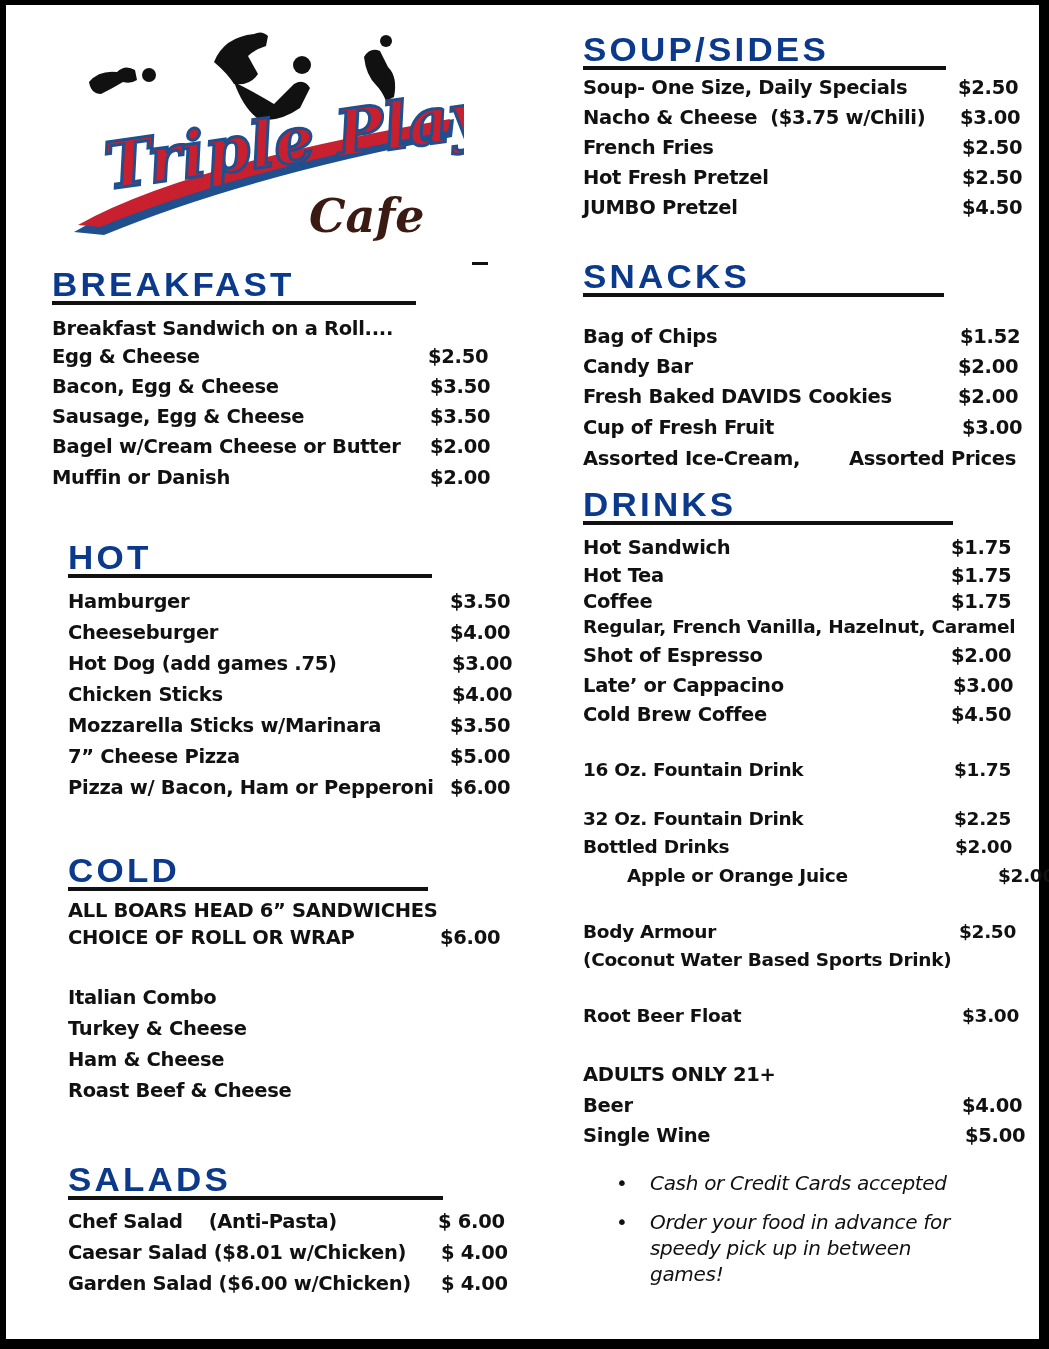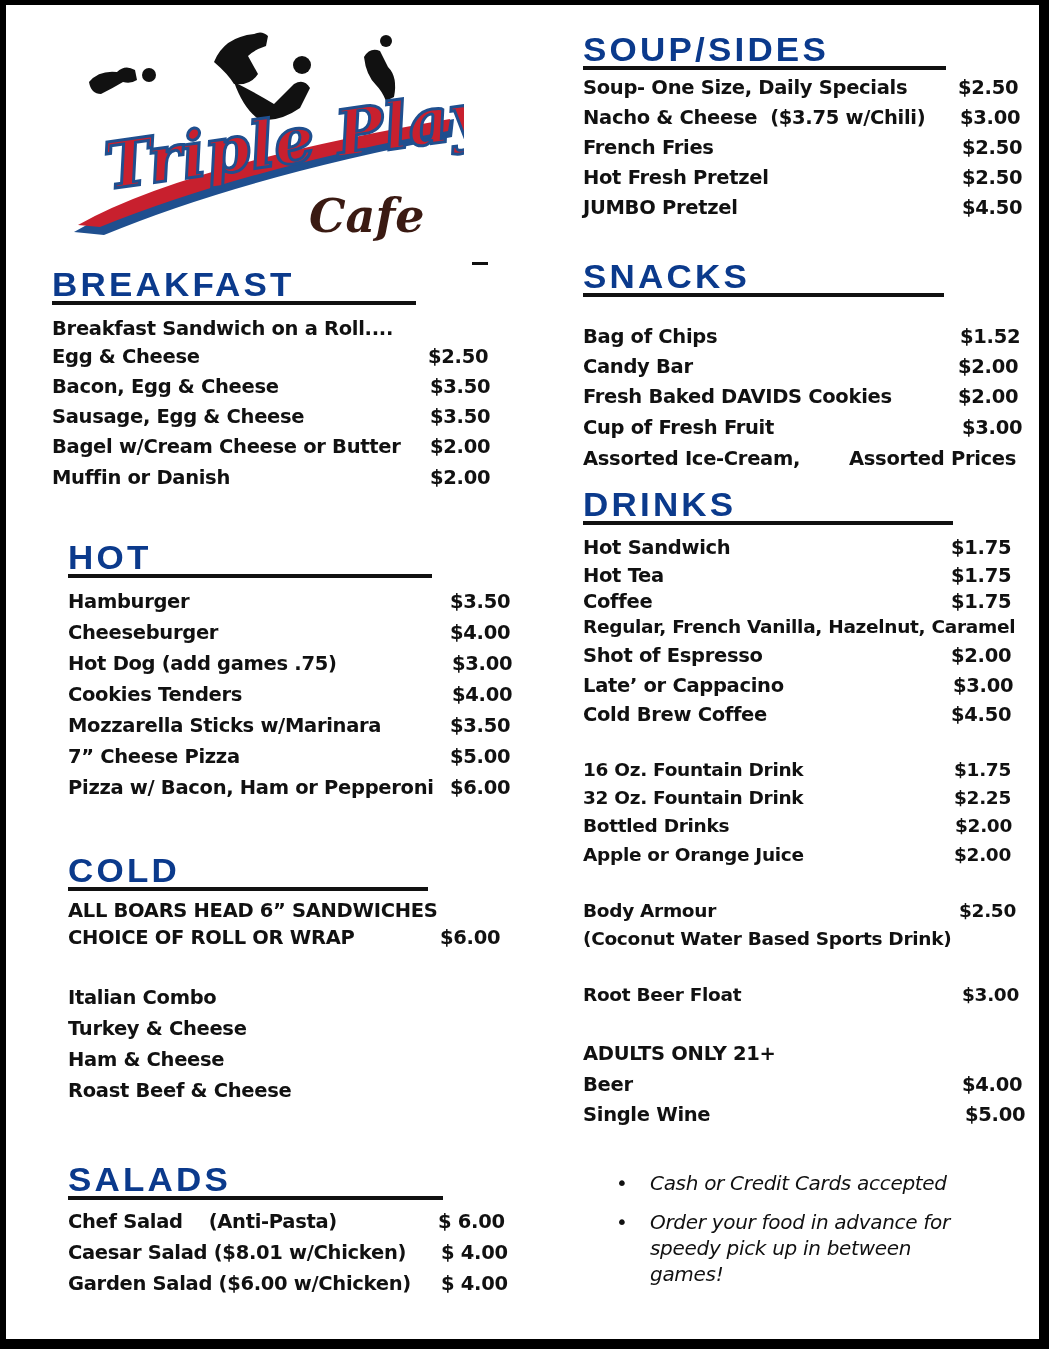--- a/index.html
+++ b/index.html
@@ -88,21 +88,21 @@
       </div>
     <div class="row" style="height:31px;">
         <span class="name">Cheeseburger</span>
         <span class="price" style="left:382px">$4.00</span>
       </div>
     <div class="row" style="height:31px;">
         <span class="name">Hot Dog  (add games .75)</span>
         <span class="price" style="left:384px">$3.00</span>
       </div>
     <div class="row" style="height:31px;">
-        <span class="name">Cookies Tenders</span>
+        <span class="name">Chicken Sticks</span>
         <span class="price" style="left:384px">$4.00</span>
       </div>
     <div class="row" style="height:31px;">
         <span class="name">Mozzarella Sticks w/Marinara</span>
         <span class="price" style="left:382px">$3.50</span>
       </div>
     <div class="row" style="height:31px;">
         <span class="name">7” Cheese Pizza</span>
         <span class="price" style="left:382px">$5.00</span>
       </div>
@@ -235,29 +235,29 @@
         <span class="price" style="left:370px">$3.00</span>
       </div>
     <div class="row" style="height:56px;">
         <span class="name">Cold Brew Coffee</span>
         <span class="price" style="left:368px">$4.50</span>
       </div>
     <div class="row" style="height:28px; font-size:18.5px;">
         <span class="name">16 Oz. Fountain Drink</span>
         <span class="price" style="left:371px">$1.75</span>
       </div>
-    <div class="row" style="height:28px; font-size:18.5px;">
+    <div class="row" style="height:28px; font-size:18.5px;margin-top:21px;">
         <span class="name">32 Oz. Fountain Drink</span>
         <span class="price" style="left:371px">$2.25</span>
       </div>
     <div class="row" style="height:29px; font-size:18.5px;">
         <span class="name">Bottled Drinks</span>
         <span class="price" style="left:372px">$2.00</span>
       </div>
-    <div class="row" style="height:56px; font-size:18.5px;">
+    <div class="row" style="height:56px; font-size:18.5px;margin-left:44px;">
         <span class="name">Apple or Orange Juice</span>
         <span class="price" style="left:371px">$2.00</span>
       </div>
     <div class="row" style="height:28px; font-size:18.5px;">
         <span class="name">Body Armour</span>
         <span class="price" style="left:376px">$2.50</span>
       </div>
     <div class="row" style="height:56px; font-size:18.5px;">
         <span class="name">(Coconut Water Based Sports Drink)</span>
       </div>

